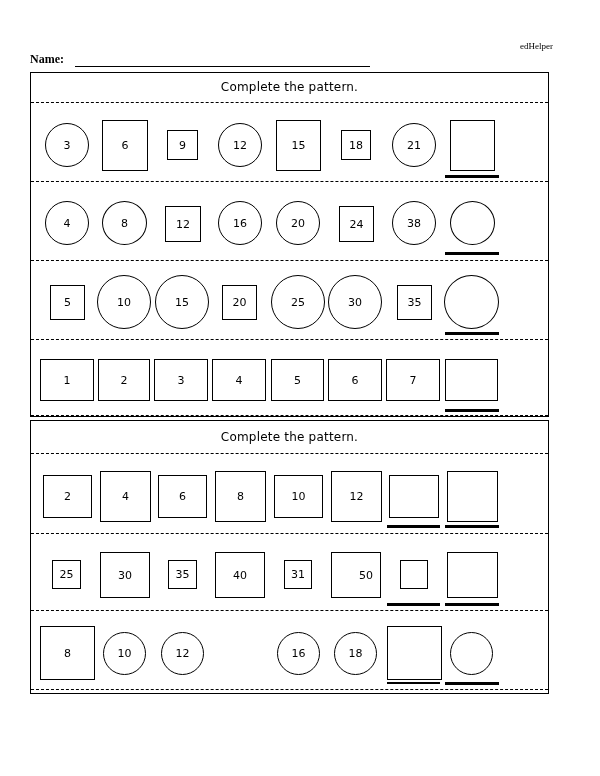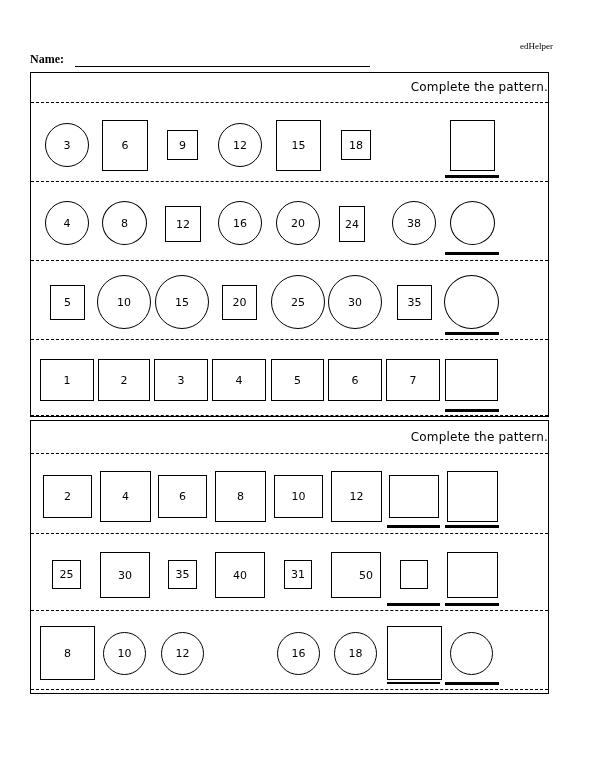--- a/index.html
+++ b/index.html
@@ -1,21 +1,21 @@
 <!DOCTYPE html>
 <html><head>
 <meta charset="utf-8">
 <style>
   html, body { margin:0; padding:0; background:#fff; }
   body { width:600px; height:776px; position:relative; overflow:hidden; font-family:"DejaVu Sans", sans-serif; color:#000; }
   .brand { position:absolute; left:520px; top:41px; font-family:"Liberation Serif", serif; font-size:9px; color:#000; }
   .name-label { position:absolute; left:30px; top:52px; font-family:"Liberation Serif", serif; font-weight:bold; font-size:12px; }
   .name-line { position:absolute; left:75px; top:66px; width:295px; height:0; border-bottom:1px solid #000; }
   .section { position:absolute; left:30px; width:519px; border:1px solid #000; box-sizing:border-box; }
-  .sec-title { position:absolute; left:0; width:100%; text-align:right; font-size:12px; font-weight:normal; letter-spacing:0.2px; }
+  .sec-title { position:absolute; left:0; width:100%; text-align:center; font-size:12px; font-weight:normal; letter-spacing:0.2px; }
   .dash { position:absolute; left:0; width:100%; height:0; border-top:1px dashed #000; }
   .shape { position:absolute; border:1px solid #000; box-sizing:border-box; display:flex; align-items:center; justify-content:center; font-size:11px; background:#fff; }
   .circle { border-radius:50%; }
   .answer-line { position:absolute; height:3px; background:#000; }
 </style>
 </head>
 <body>
 
 <div class="brand">edHelper</div>
 <div class="name-label">Name:</div>
@@ -24,30 +24,31 @@
 <div class="section" style="top:72px; height:345px;">
   <div class="sec-title" style="top:7px;">Complete the pattern.</div>
   <div class="dash" style="top:29px;"></div>
 
   <div class="shape circle" style="left:14px; top:50px; width:44px; height:44px;">3</div>
   <div class="shape" style="left:71px; top:47px; width:46px; height:51px;">6</div>
   <div class="shape" style="left:136px; top:57px; width:31px; height:30px;">9</div>
   <div class="shape circle" style="left:187px; top:50px; width:44px; height:44px;">12</div>
   <div class="shape" style="left:245px; top:47px; width:45px; height:51px;">15</div>
   <div class="shape" style="left:310px; top:57px; width:30px; height:30px;">18</div>
+  <div class="shape circle" style="left:361px; top:50px; width:44px; height:44px;">21</div>
   <div class="shape" style="left:419px; top:47px; width:45px; height:51px;"></div>
   <div class="answer-line" style="left:414px; top:102px; width:54px;"></div>
   <div class="dash" style="top:108px;"></div>
 
   <div class="shape circle" style="left:14px; top:128px; width:44px; height:44px;">4</div>
   <div class="shape circle" style="left:71px; top:128px; width:45px; height:44px;">8</div>
   <div class="shape" style="left:134px; top:133px; width:36px; height:36px;">12</div>
   <div class="shape circle" style="left:187px; top:128px; width:44px; height:44px;">16</div>
   <div class="shape circle" style="left:245px; top:128px; width:44px; height:44px;">20</div>
-  <div class="shape" style="left:308px; top:133px; width:26px; height:36px;">24</div>
+  <div class="shape" style="left:308px; top:133px; width:35px; height:36px;">24</div>
   <div class="shape circle" style="left:361px; top:128px; width:44px; height:44px;">38</div>
   <div class="shape circle" style="left:419px; top:128px; width:45px; height:44px;"></div>
   <div class="answer-line" style="left:414px; top:179px; width:54px;"></div>
   <div class="dash" style="top:187px;"></div>
 
   <div class="shape" style="left:19px; top:212px; width:35px; height:35px;">5</div>
   <div class="shape circle" style="left:66px; top:202px; width:54px; height:54px;">10</div>
   <div class="shape circle" style="left:124px; top:202px; width:54px; height:54px;">15</div>
   <div class="shape" style="left:191px; top:212px; width:35px; height:35px;">20</div>
   <div class="shape circle" style="left:240px; top:202px; width:54px; height:54px;">25</div>

